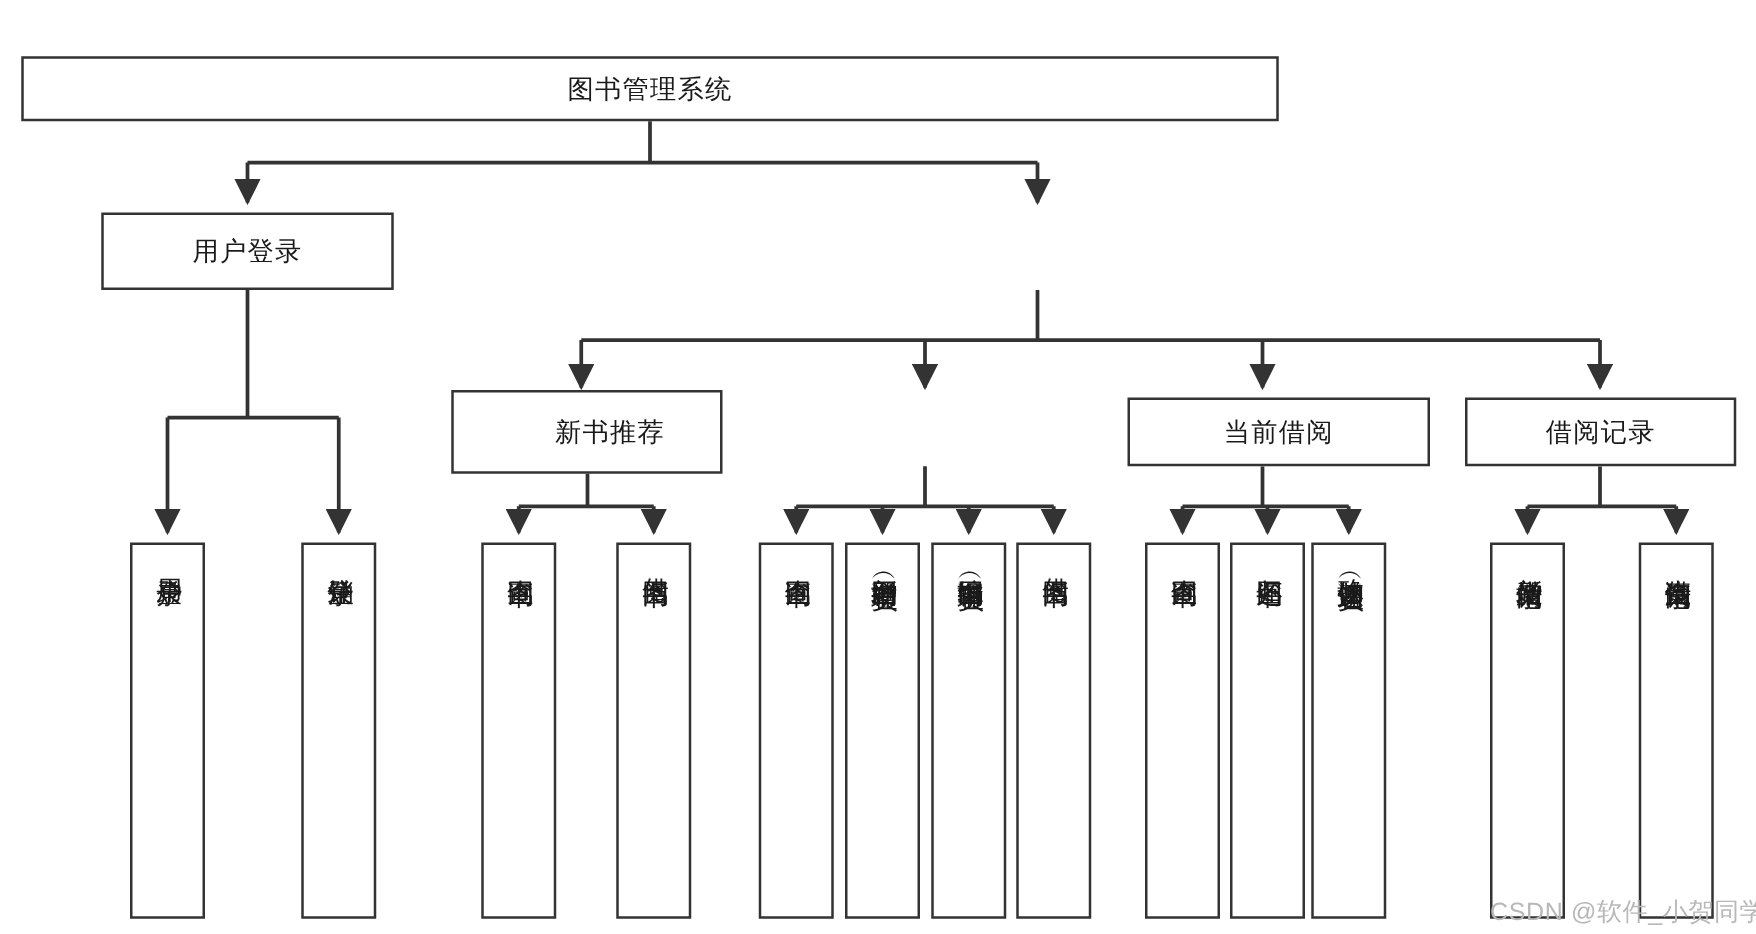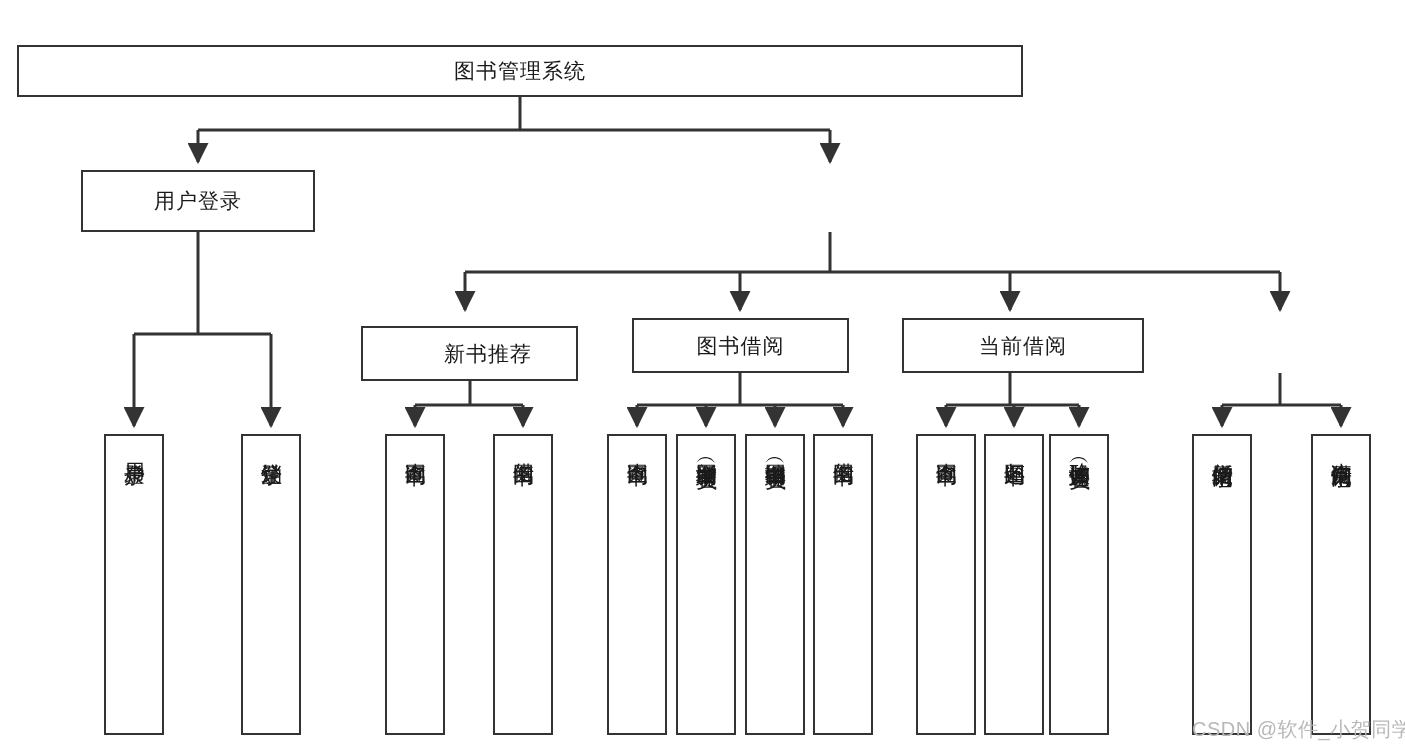--- a/index.html
+++ b/index.html
@@ -116,28 +116,28 @@
   </svg>
 
   <div class="node horiz" style="left:17px; top:14px; width:1006px; height:52px;margin-top:31px;">
     <span>图书管理系统</span>
   </div>
 
   <div class="node horiz" style="left:81px; top:170px; width:234px; height:62px;">
     <span>用户登录</span>
   </div>
 
-  <div class="node horiz" style="left:361px; top:326px; width:217px; height:55px;padding-left:37px;">
+  <div class="node horiz" style="left:361px; top:312px; width:217px; height:67px;padding-left:37px;">
     <span>新书推荐</span>
-  </div>
-  <div class="node horiz" style="left:632px; top:318px; width:217px; height:55px;">
-    <span>图书借阅</span>
   </div>
   <div class="node horiz" style="left:902px; top:318px; width:242px; height:55px;">
     <span>当前借阅</span>
+  </div>
+  <div class="node horiz" style="left:1172px; top:318px; width:217px; height:55px;">
+    <span>借阅记录</span>
   </div>
 
   <div class="node vert" style="left:104px; top:434px; width:60px; height:301px;">
     <span class="vtext">用户登录</span>
   </div>
   <div class="node vert" style="left:241px; top:434px; width:60px; height:301px;">
     <span class="vtext">注销登录</span>
   </div>
 
   <div class="node vert" style="left:385px; top:434px; width:60px; height:301px;">

